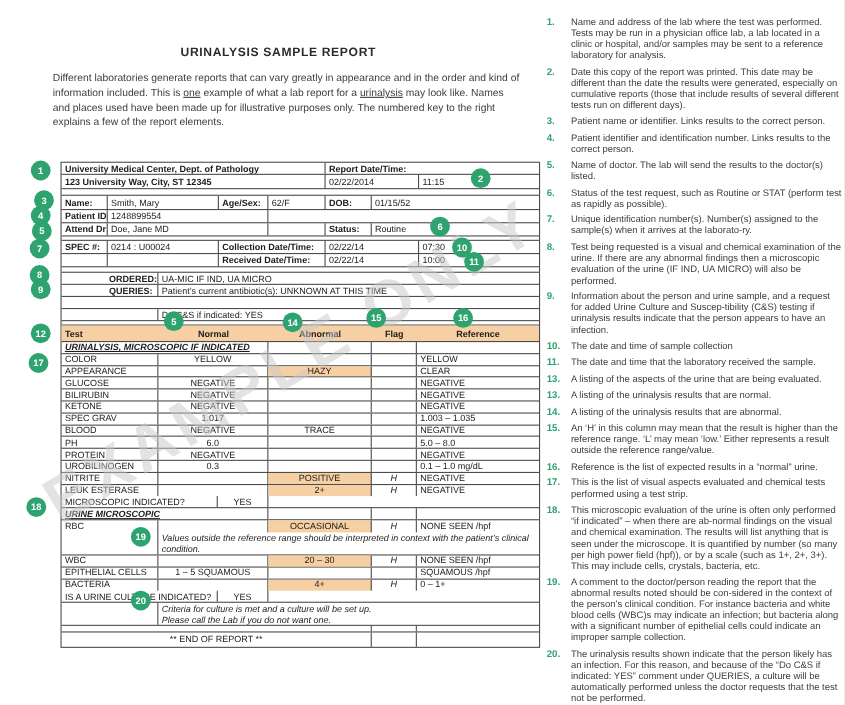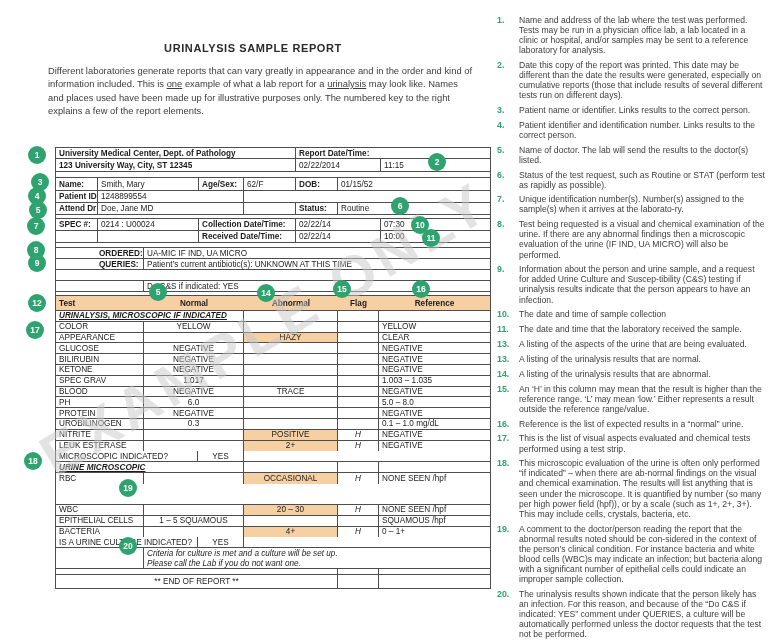--- a/index.html
+++ b/index.html
@@ -291,20 +291,21 @@
           <div class="cell w88">RBC</div>
           <div class="cell w100 ctr"></div>
           <div class="cell w94 ctr abn hl">OCCASIONAL</div>
           <div class="cell w41 ctr it">H</div>
           <div class="cell wfill">NONE SEEN /hpf</div>
         </div>
       </div>
 
     <div class="row h21">
       <div class="cell w88"></div>
+      <div class="cell wfill it wrap">Values outside the reference range should be interpreted in context with the patient’s clinical condition.</div>
     </div>
 
     <div style="display:contents">
       
     
         <div class="row rr">
           <div class="cell w88">WBC</div>
           <div class="cell w100 ctr"></div>
           <div class="cell w94 ctr abn hl">20 – 30</div>
           <div class="cell w41 ctr it">H</div>

